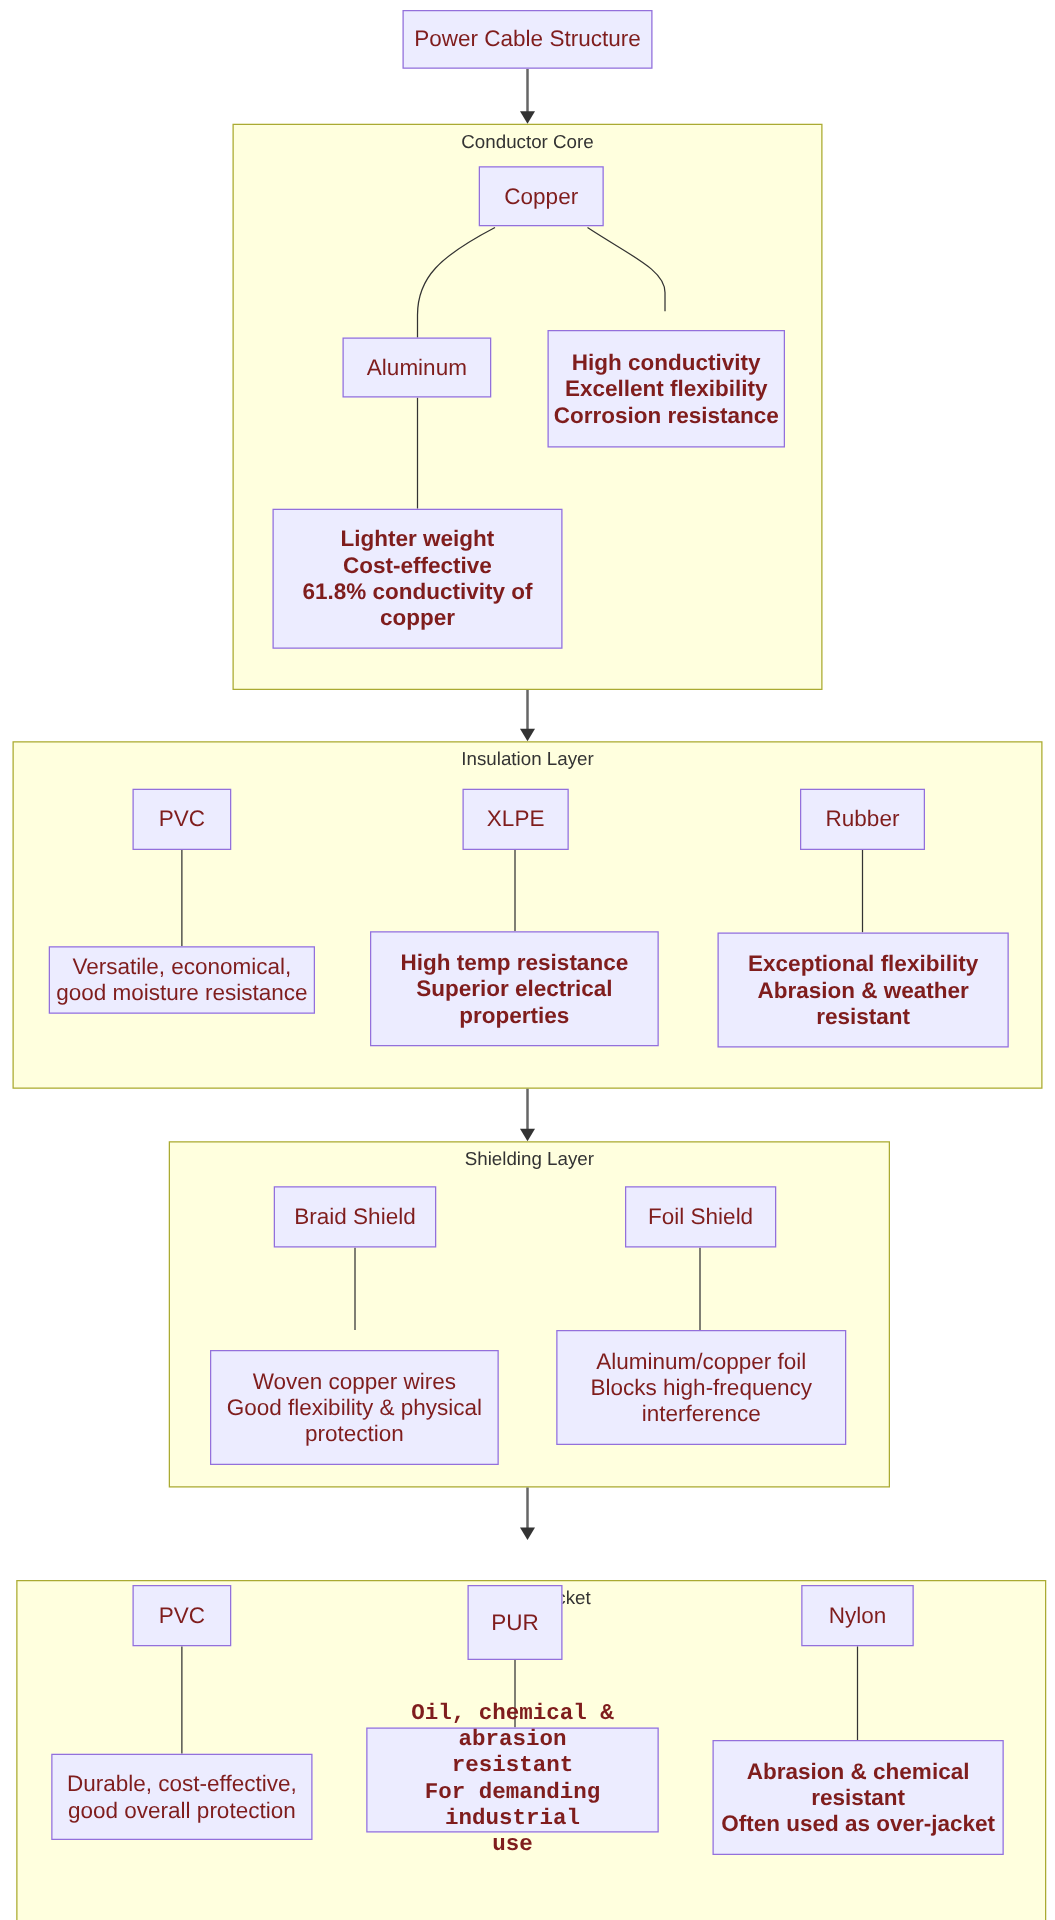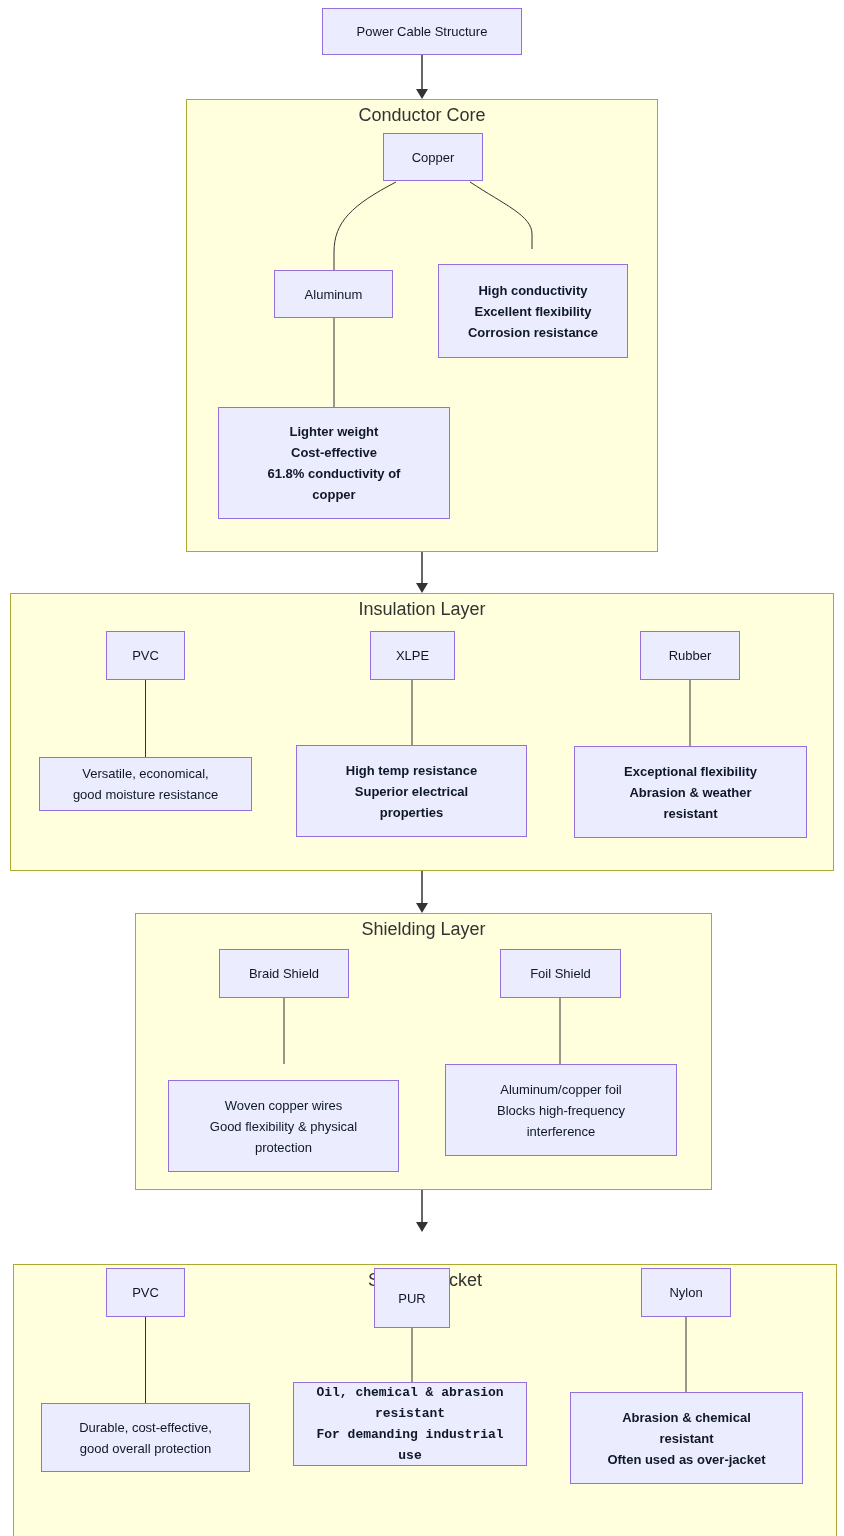--- a/index.html
+++ b/index.html
@@ -30,35 +30,35 @@
     border: 1px solid #aaaa33;
     box-sizing: border-box;
     z-index: 1;
   }
   .cluster-title {
     position: absolute;
     top: 5px;
     left: 0;
     width: 100%;
     text-align: center;
-    font-size: 18px;
+    font-size: 15px;
     color: #333333;
   }
   .node {
     position: absolute;
     background: #ececff;
     border: 1px solid #9370db;
     box-sizing: border-box;
     display: flex;
     align-items: center;
     justify-content: center;
     text-align: center;
-    font-size: 13px;
+    font-size: 18px;
     line-height: 21px;
-    color: #0f172a;
+    color: #7f1d1d;
     white-space: pre-line;
     z-index: 3;
   }
   .node.bold { font-weight: bold; }
   .edge-line { stroke: #333333; stroke-width: 1; fill: none; }
   .edge-arrow { stroke: #666666; stroke-width: 2; fill: none; }
   .arrow-head { fill: #333333; stroke: none; }
 </style>
 </head>
 <body>

